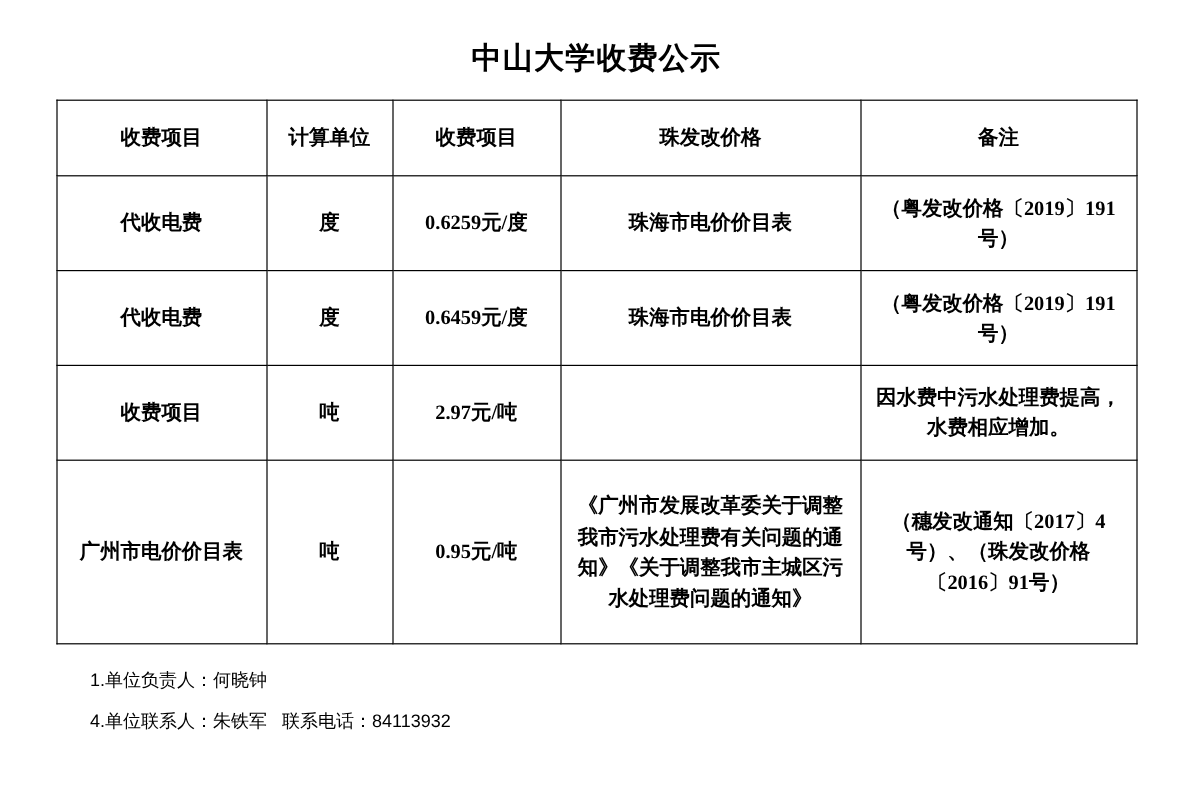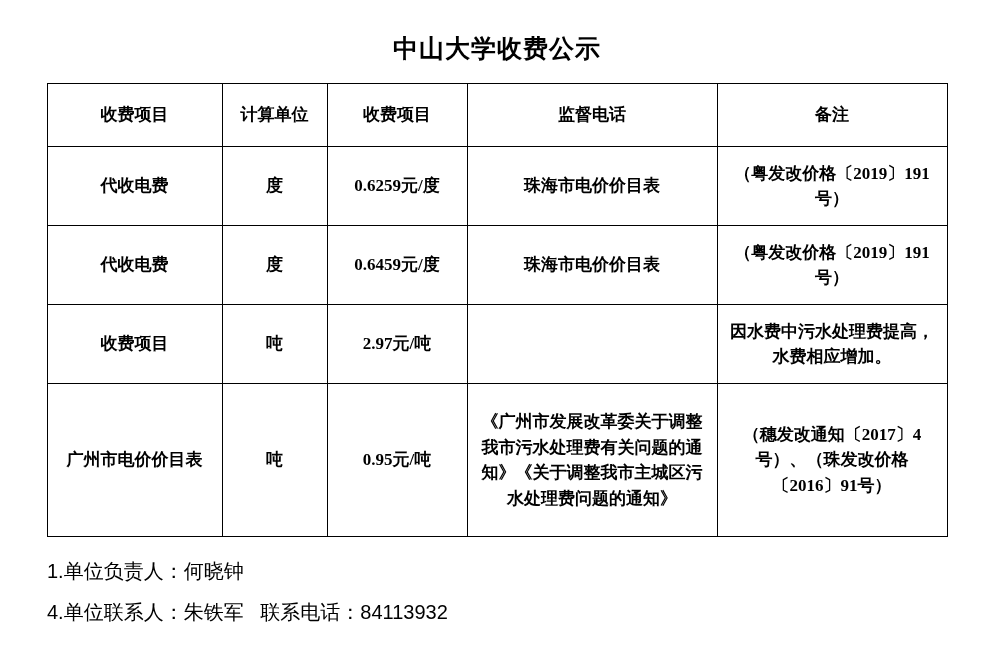--- a/index.html
+++ b/index.html
@@ -65,22 +65,22 @@
     text-align: left;
     padding-left: 10px !important;
     padding-right: 10px !important;
   }
   .cell-multiline {
     text-align: center;
     line-height: 1.55;
   }
   .notes {
     margin: 14px 0 0 0;
-    padding-left: 47px;
-    font-size: 20px;
+    padding-left: 75px;
+    font-size: 15px;
     font-family: "Liberation Sans", sans-serif;
   }
   .note-line {
     padding: 6px 0 7px 0;
     line-height: 1.4;
     white-space: pre;
   }
 </style>
 </head>
 <body>
@@ -95,21 +95,21 @@
       <col class="col-unit">
       <col class="col-std">
       <col class="col-basis">
       <col class="col-remark">
     </colgroup>
     <thead>
       <tr>
         <td>收费项目</td>
         <td>计算单位</td>
         <td>收费项目</td>
-        <td>监督电话</td>
+        <td>珠发改价格</td>
         <td>备注</td>
       </tr>
     </thead>
     <tbody>
       <tr class="row-h1">
         <td>代收电费</td>
         <td>度</td>
         <td>0.6259元/度</td>
         <td>珠海市电价价目表</td>
         <td class="cell-multiline">（粤发改价格〔2019〕191号）</td>

